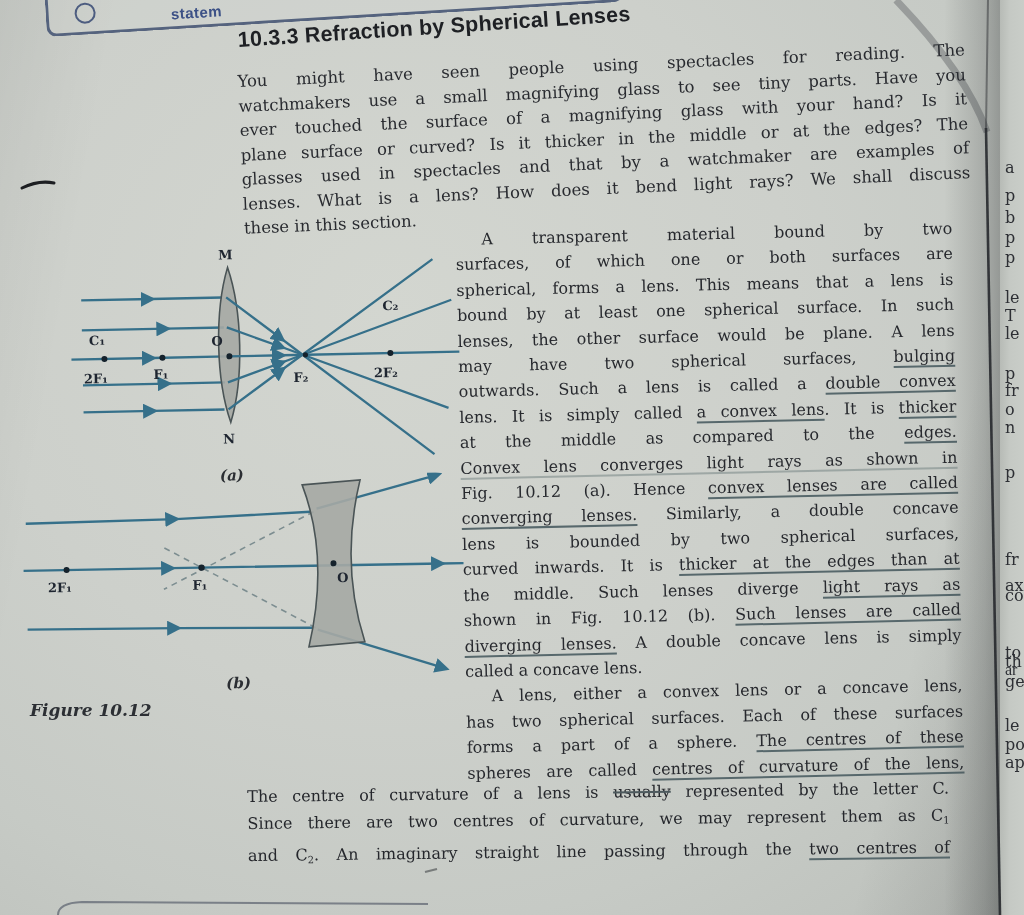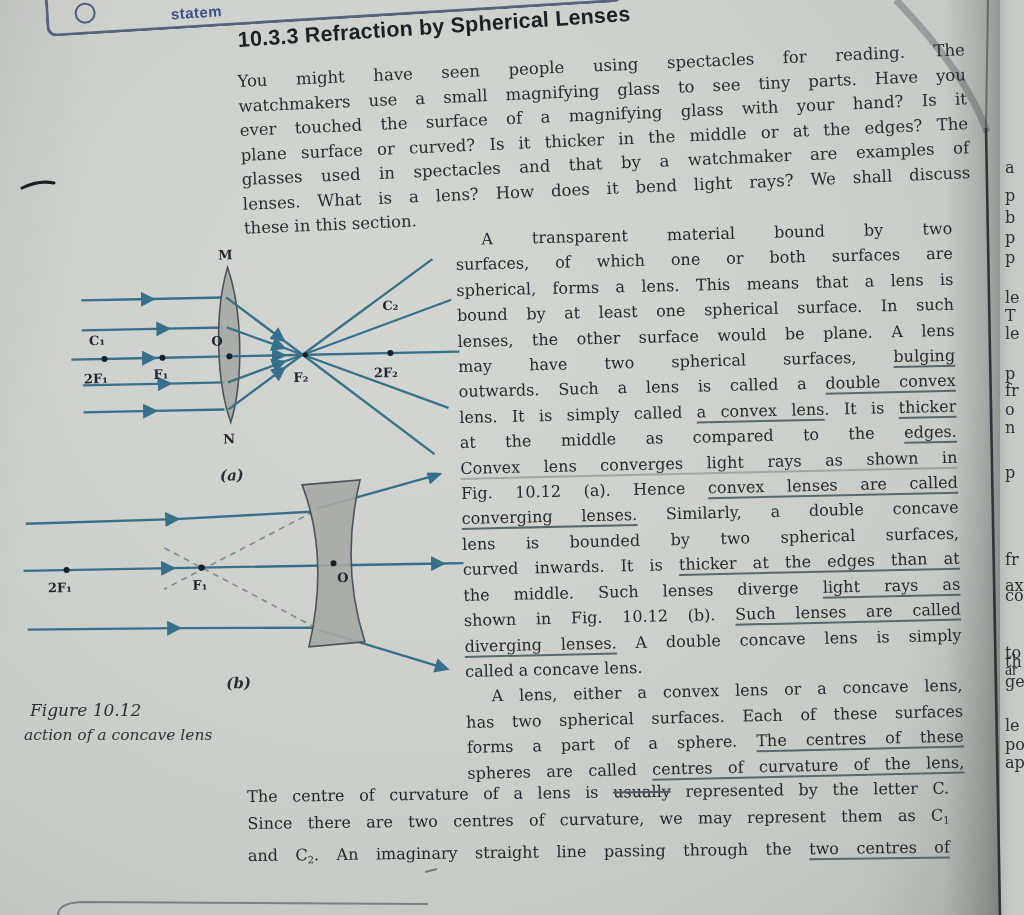--- a/index.html
+++ b/index.html
@@ -52,21 +52,21 @@
   .bottompara{
     left:247px;top:783px;width:702px;font-size:16px;line-height:27px;
     transform:rotate(-0.7deg);transform-origin:left top;color:#25272c;
   }
   .u{text-decoration:underline;text-decoration-color:#57686c;text-decoration-thickness:1.5px;text-underline-offset:3.5px;}
   .u2{text-decoration:underline;text-decoration-color:rgba(110,126,126,0.5);text-decoration-thickness:1.5px;text-underline-offset:4px;}
   .strike{text-decoration:line-through;text-decoration-color:#4d5a5e;text-decoration-thickness:1.5px;}
   .subsc{font-size:0.62em;vertical-align:-0.3em;}
   
   .figcap-title{
-    left:30px;top:700px;font-size:17px;font-weight:normal;font-style:italic;color:#2c2f34;
+    left:30px;top:700px;font-size:17px;font-weight:bold;font-style:italic;color:#2c2f34;
   }
   .figcap-body{
     left:24px;top:724px;width:436px;font-size:15.5px;font-style:italic;
     line-height:23px;color:#303338;
   }
   
   .diagA{left:55px;top:243px;transform:rotate(-1.2deg);transform-origin:left top;}
   .diagB{left:10px;top:480px;transform:rotate(-1deg);transform-origin:left top;}
   .dlabel{font-family:"DejaVu Serif",serif;font-weight:bold;font-size:13px;fill:#1e2530;}
   .sublabel{font-family:"DejaVu Serif",serif;font-weight:bold;font-style:italic;font-size:15px;fill:#2b2e33;}
@@ -130,21 +130,20 @@
     </div>
 
   <div class="abs tblock bottompara">
       <div class="tline"><span>The centre of curvature of a lens is </span><span class="strike">usually</span><span> represented by the letter C.</span></div>
       <div class="tline"><span>Since there are two centres of curvature, we may represent them as C</span><span class="subsc">1</span></div>
       <div class="tline"><span>and C</span><span class="subsc">2</span><span>. An imaginary straight line passing through the </span><span class="u">two centres of</span></div>
     </div>
 
   <div class="abs figcap-title">Figure 10.12</div>
   <div class="abs figcap-body">
-    <div>action of a concave lens</div>
   </div>
 
   <svg class="abs diagA" width="415" height="250" viewBox="0 0 415 250">
     <defs>
       <marker id="arrA" viewBox="0 0 10 10" refX="7" refY="5" markerWidth="6.5" markerHeight="6.5" orient="auto">
         <path d="M0,0 L10,5 L0,10 z" fill="#36708a"></path>
       </marker>
     </defs>
     <g stroke="#36708a" stroke-width="2.3" fill="none">
       <polyline points="25,58 95,58 166,58" marker-mid="url(#arrA)"></polyline>

